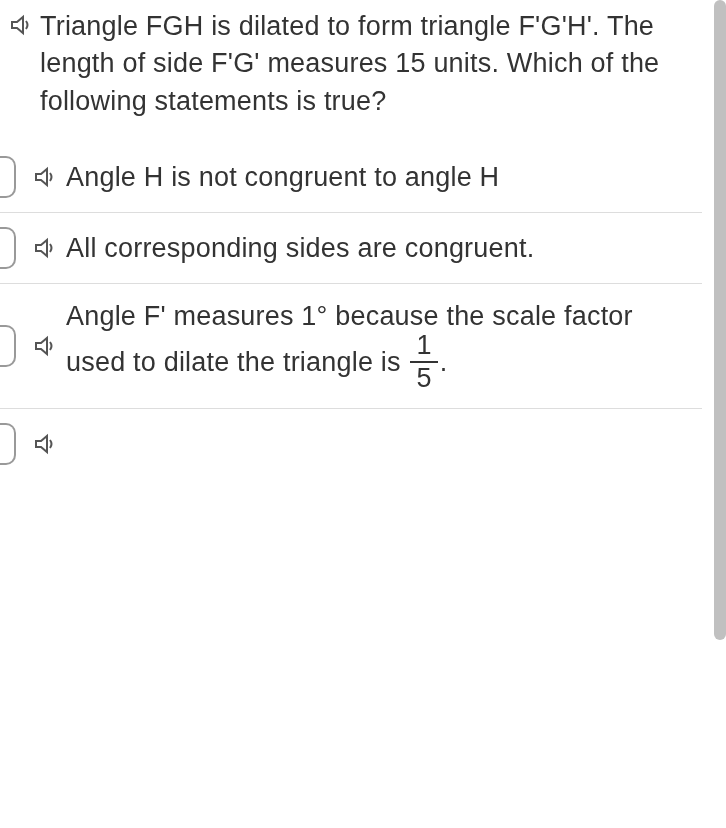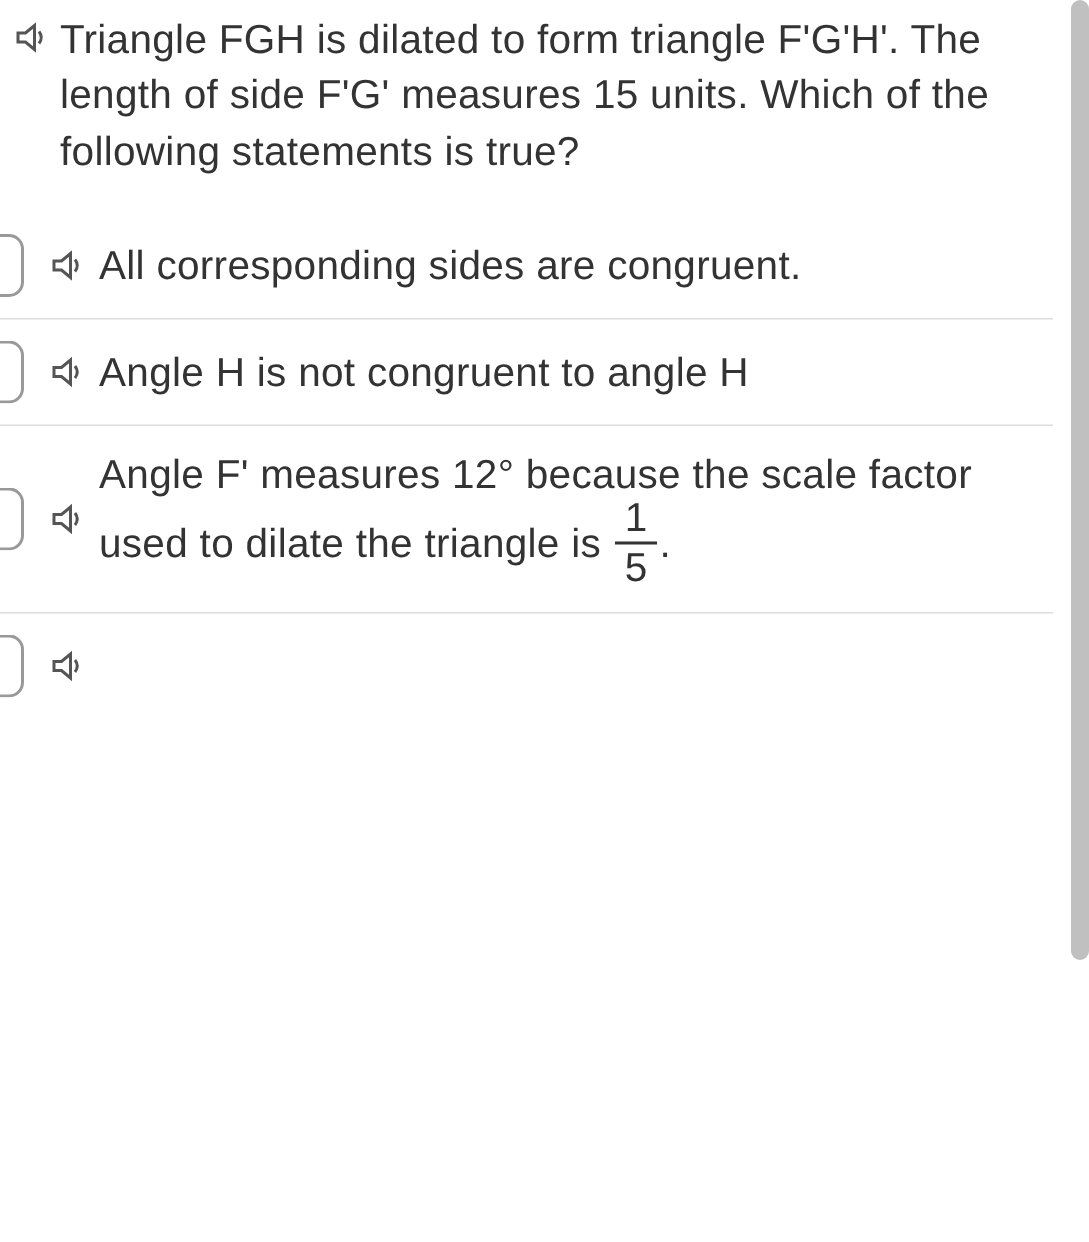--- a/index.html
+++ b/index.html
@@ -124,44 +124,44 @@
   <div class="options">
 
     <div class="option-row">
       <div class="checkbox"></div>
       <span class="speaker-icon">
         <svg viewBox="0 0 24 24" fill="none" stroke="#555" stroke-width="2">
           <path d="M3 9 L3 15 L8 15 L14 20 L14 4 L8 9 Z" fill="none"></path>
           <path d="M17 8 Q20 12 17 16" fill="none"></path>
         </svg>
       </span>
+      <div class="option-text">Angle H is not congruent to angle H</div>
+    </div>
+
+    <div class="option-row">
+      <div class="checkbox"></div>
+      <span class="speaker-icon">
+        <svg viewBox="0 0 24 24" fill="none" stroke="#555" stroke-width="2">
+          <path d="M3 9 L3 15 L8 15 L14 20 L14 4 L8 9 Z" fill="none"></path>
+          <path d="M17 8 Q20 12 17 16" fill="none"></path>
+        </svg>
+      </span>
       <div class="option-text">All corresponding sides are congruent.</div>
     </div>
 
     <div class="option-row">
       <div class="checkbox"></div>
       <span class="speaker-icon">
         <svg viewBox="0 0 24 24" fill="none" stroke="#555" stroke-width="2">
           <path d="M3 9 L3 15 L8 15 L14 20 L14 4 L8 9 Z" fill="none"></path>
           <path d="M17 8 Q20 12 17 16" fill="none"></path>
         </svg>
       </span>
-      <div class="option-text">Angle H is not congruent to angle H</div>
-    </div>
-
-    <div class="option-row">
-      <div class="checkbox"></div>
-      <span class="speaker-icon">
-        <svg viewBox="0 0 24 24" fill="none" stroke="#555" stroke-width="2">
-          <path d="M3 9 L3 15 L8 15 L14 20 L14 4 L8 9 Z" fill="none"></path>
-          <path d="M17 8 Q20 12 17 16" fill="none"></path>
-        </svg>
-      </span>
       <div class="option-text">
-        <span>Angle F' measures 12° because the scale factor used to dilate the triangle is </span>
+        <span>Angle F' measures 1° because the scale factor used to dilate the triangle is </span>
         <span class="fraction">
           <span class="num">1</span>
           <span class="den">5</span>
         </span><span>.</span>
       </div>
     </div>
 
     <div class="option-row">
       <div class="checkbox"></div>
       <span class="speaker-icon">

